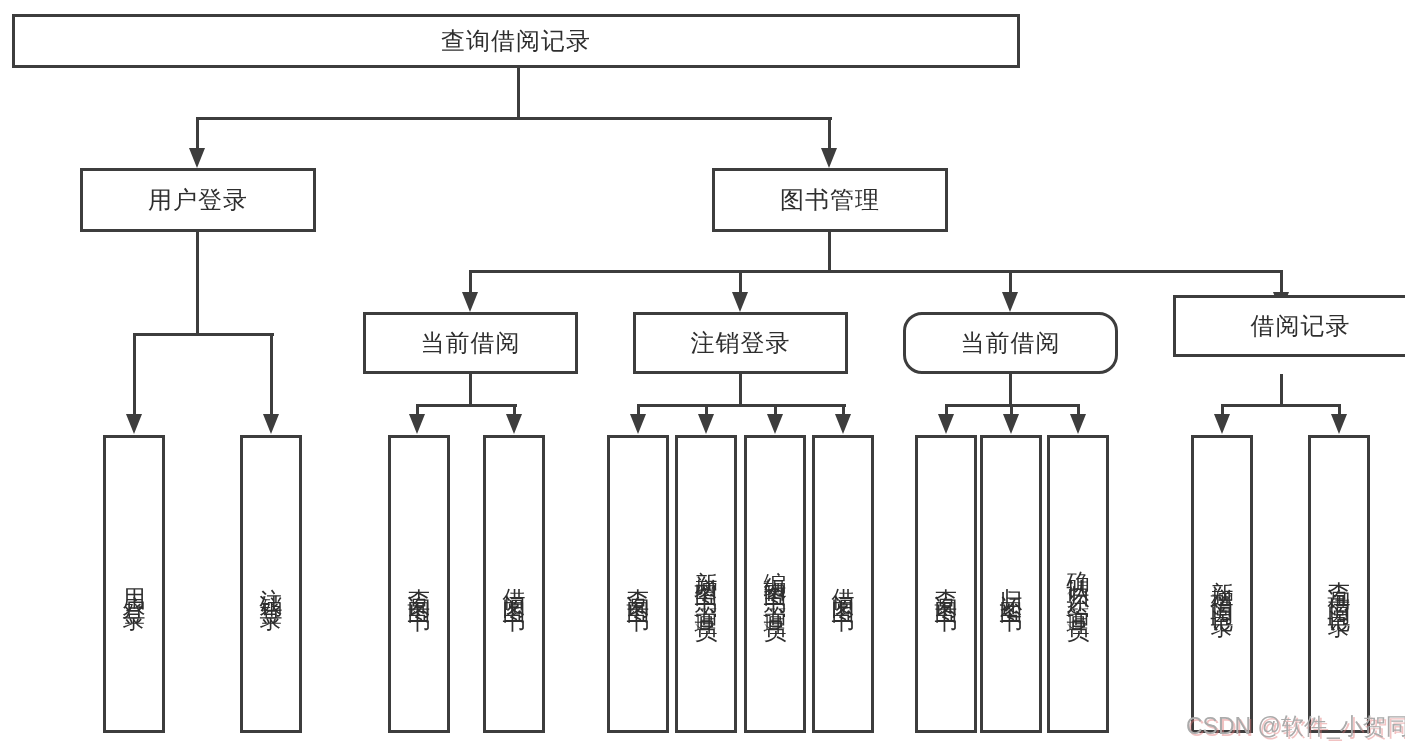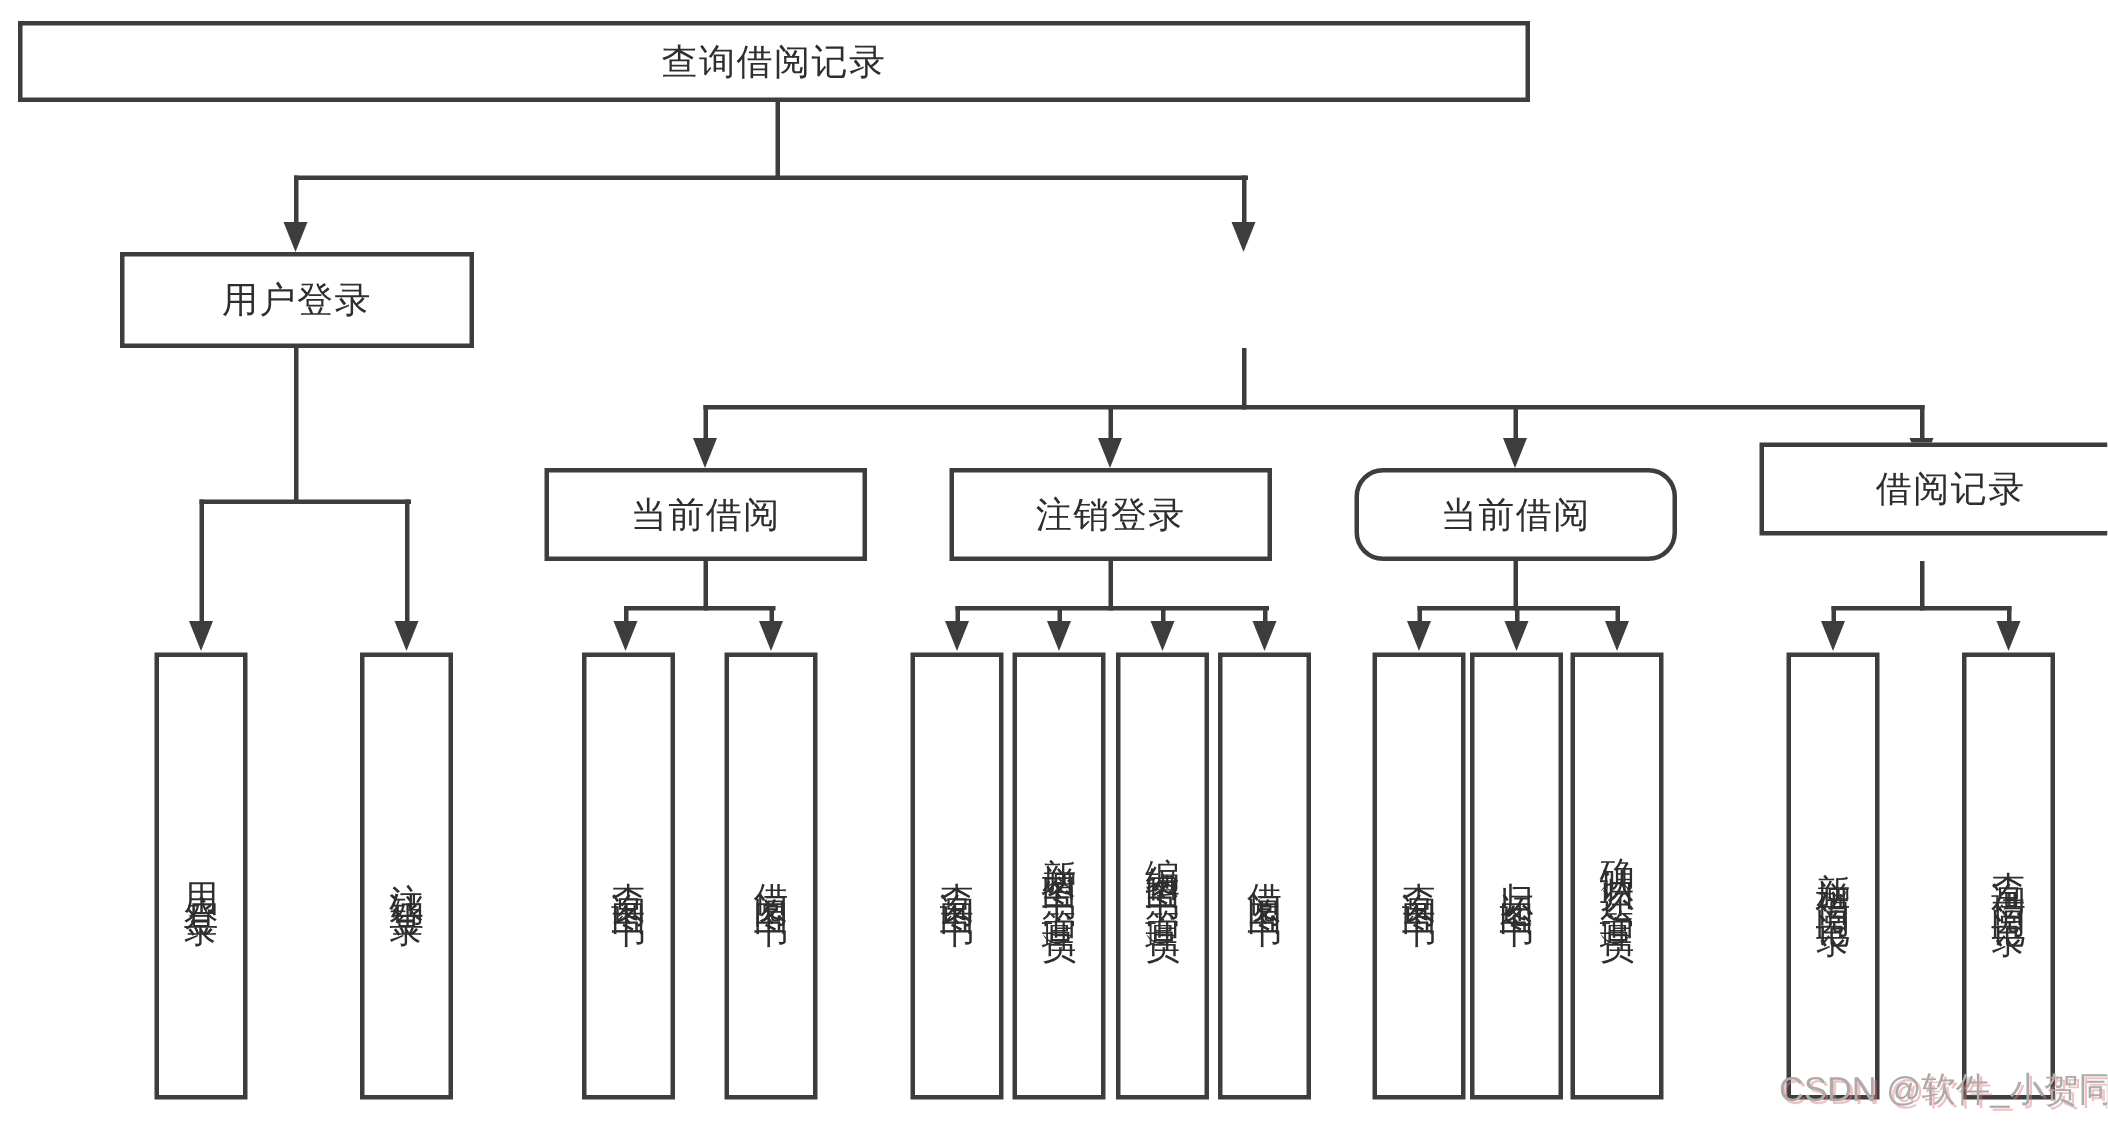--- a/index.html
+++ b/index.html
@@ -44,20 +44,23 @@
 
   <div class="vline" style="left:517px;top:68px;height:50px;"></div>
   <div class="hline" style="left:196px;top:117px;width:636px;"></div>
   <div class="vline" style="left:196px;top:117px;height:32px;"></div>
   <div class="vline" style="left:828px;top:117px;height:32px;"></div>
   <div class="arrow" style="left:189px;top:148px;"></div>
   <div class="arrow" style="left:821px;top:148px;"></div>
 
   <div class="node" style="left:80px;top:168px;width:236px;height:64px;">
     <span>用户登录</span>
+  </div>
+  <div class="node" style="left:712px;top:168px;width:236px;height:64px;">
+    <span>图书管理</span>
   </div>
 
   <div class="vline" style="left:196px;top:232px;height:104px;"></div>
   <div class="hline" style="left:133px;top:333px;width:141px;"></div>
   <div class="vline" style="left:133px;top:333px;height:83px;"></div>
   <div class="vline" style="left:270px;top:333px;height:83px;"></div>
   <div class="arrow" style="left:126px;top:414px;"></div>
   <div class="arrow" style="left:263px;top:414px;"></div>
 
   <div class="vline" style="left:828px;top:232px;height:41px;"></div>

